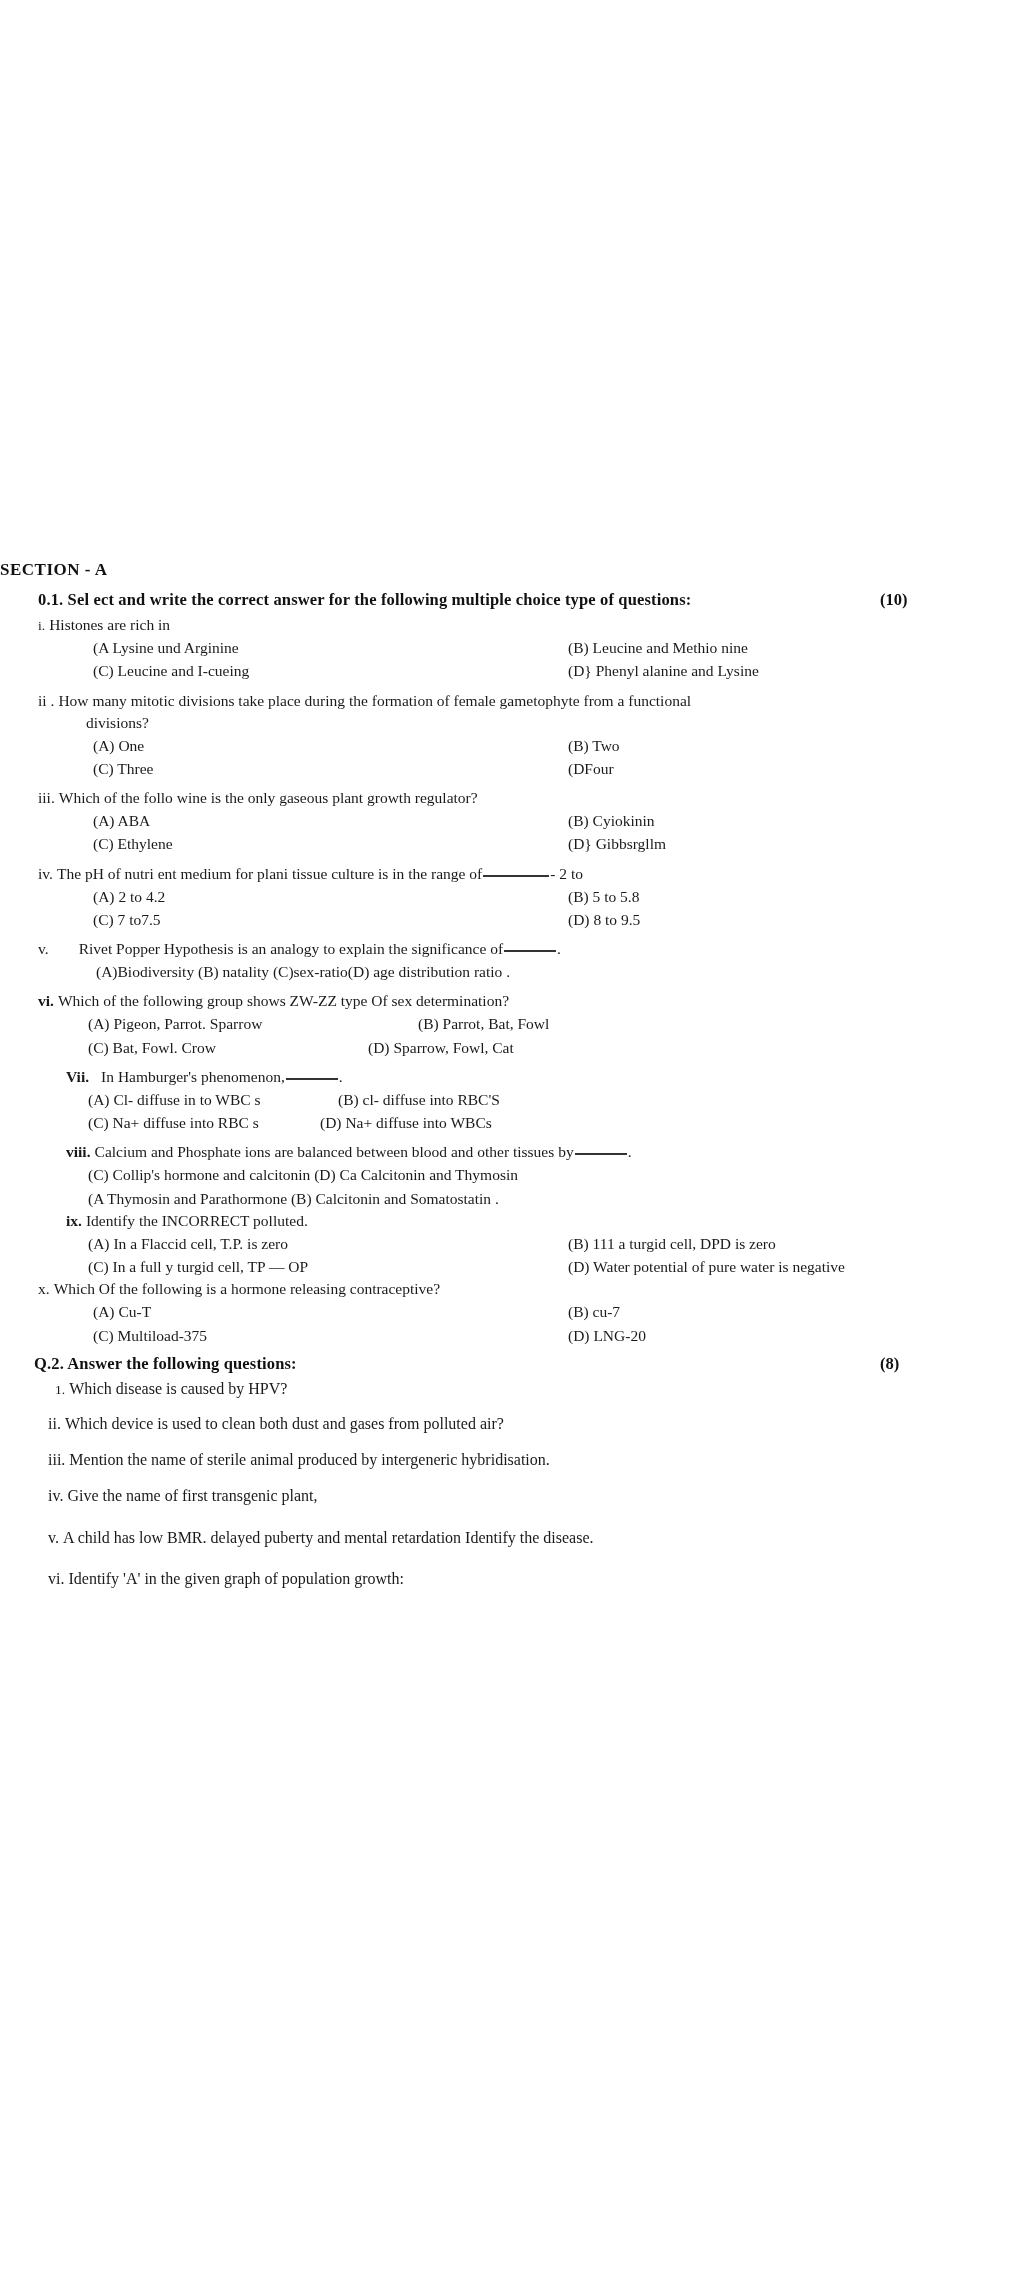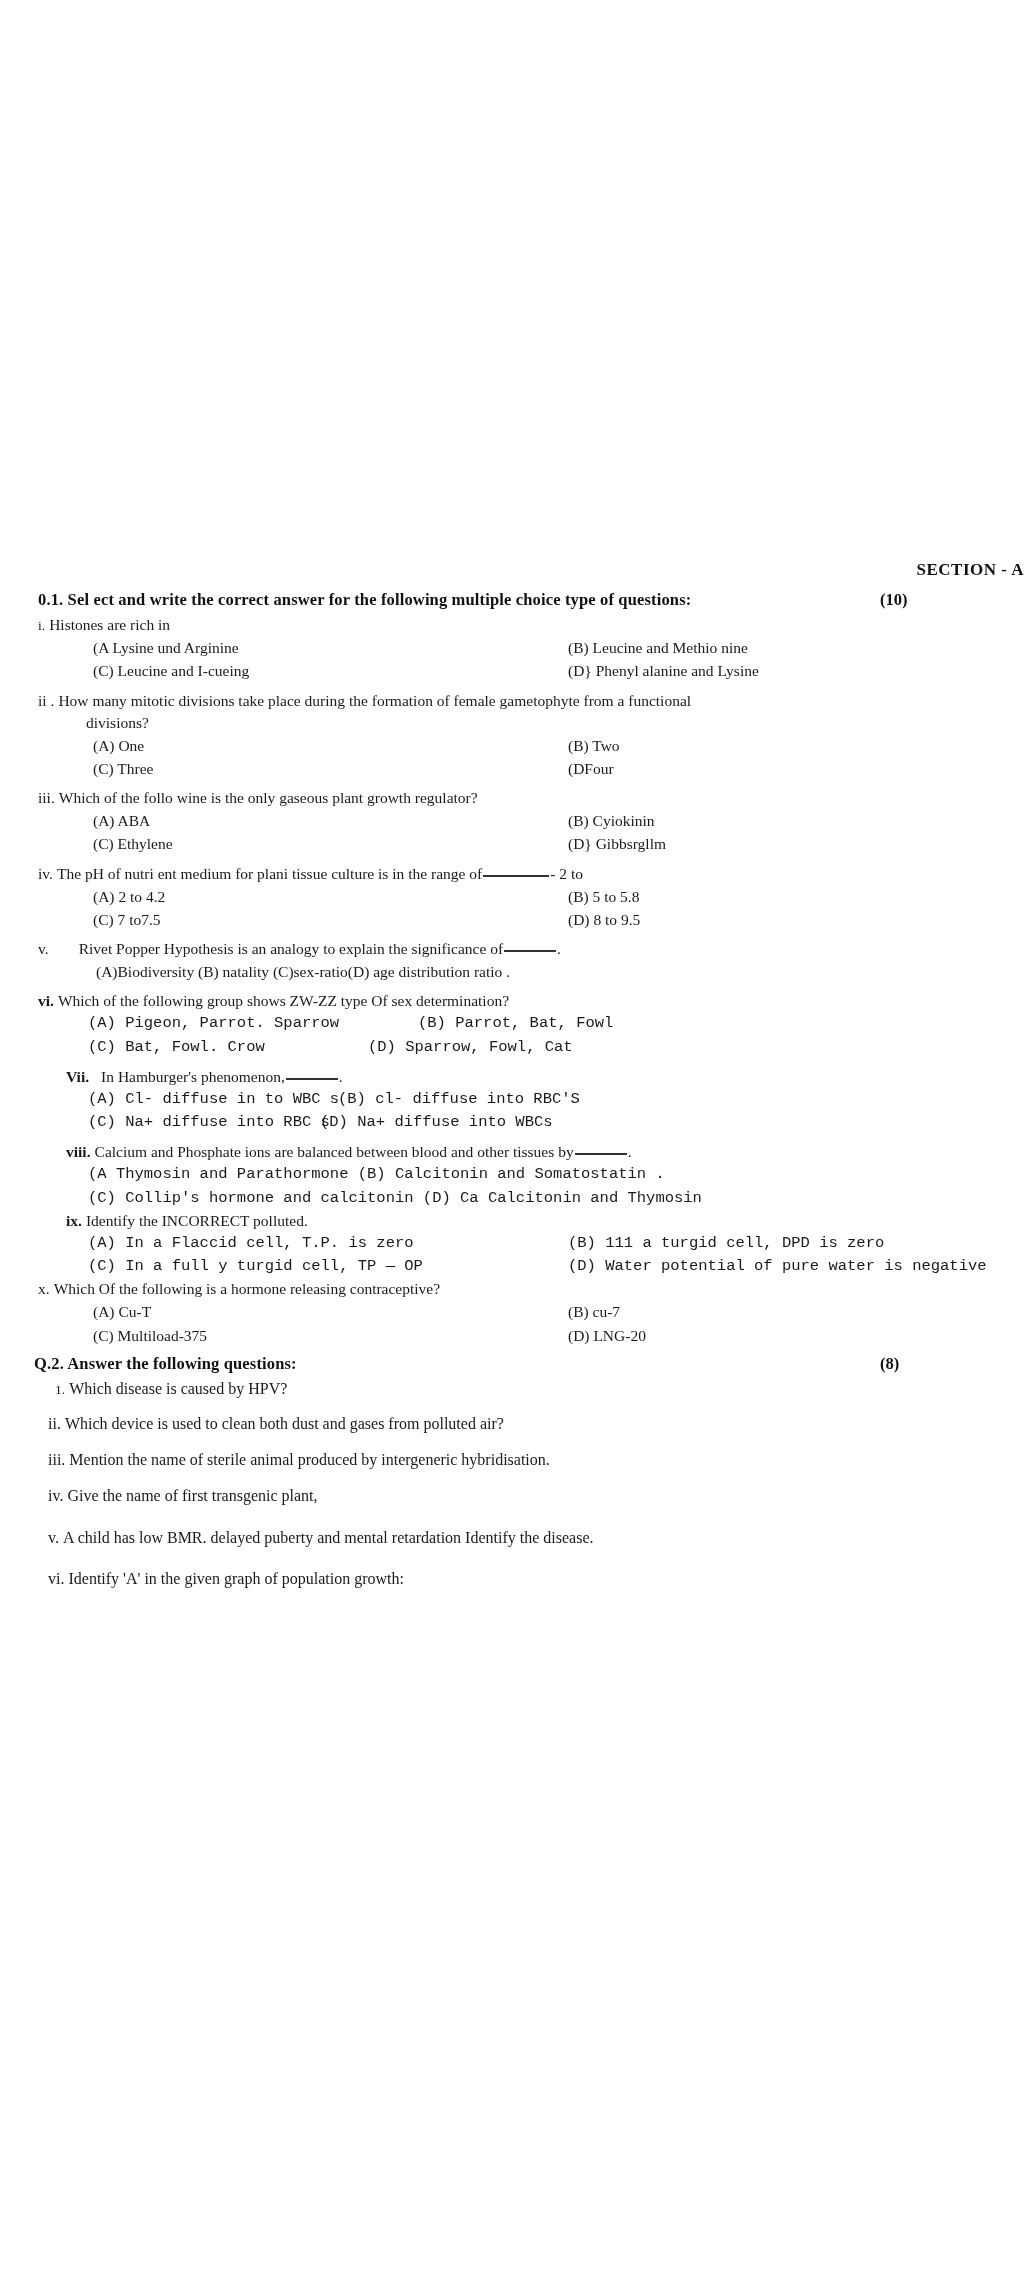--- a/index.html
+++ b/index.html
@@ -28,21 +28,21 @@
 
   
   .scan-body {
     position: absolute;
     left: 0;
     top: 560px;
     width: 1024px;
   }
 
   .section-title {
-    text-align: right;
+    text-align: left;
     font-weight: bold;
     font-size: 17px;
     letter-spacing: 0.5px;
     color: #111;
     margin: 0 0 10px 0;
   }
 
   .q-head {
     display: flex;
     align-items: baseline;
@@ -111,21 +111,21 @@
     display: inline-block;
   }
   .opts .colB {
     position: absolute;
     left: 475px;
     top: 0;
   }
   .opts.tight .colB { left: 330px; }
 
   .opts.shift1 { padding-left: 58px; }
-  .opts.shift2 { padding-left: 50px; font-family: Liberation Mono, monospace; }
+  .opts.shift2 { padding-left: 50px; }
 
   .blank-line {
     display: inline-block;
     width: 66px;
     border-bottom: 2px solid #333;
     vertical-align: 2px;
     margin: 0 1px;
   }
   .blank-line.short { width: 52px; }
 
@@ -290,24 +290,24 @@
 
     <div class="item">
       <div class="stem" style="padding-left:28px;">
         <span class="num bold">viii.</span>
         <span class="stem-text">
           <span>Calcium and Phosphate ions are balanced between blood and other tissues by</span><span class="blank-line short"></span><span>.</span>
         </span>
       </div>
       <div class="opts shift2">
         <div class="row">
+          <span class="colA">(C) Collip's hormone and calcitonin (D) Ca Calcitonin and Thymosin</span>
+        </div>
+        <div class="row">
           <span class="colA">(A Thymosin and Parathormone (B) Calcitonin and Somatostatin .</span>
-        </div>
-        <div class="row">
-          <span class="colA">(C) Collip's hormone and calcitonin (D) Ca Calcitonin and Thymosin</span>
         </div>
       </div>
     </div>
 
     <div class="item">
       <div class="stem" style="padding-left:28px;">
         <span class="num bold">ix.</span>
         <span class="stem-text">Identify the INCORRECT polluted.</span>
       </div>
       <div class="opts shift2">

